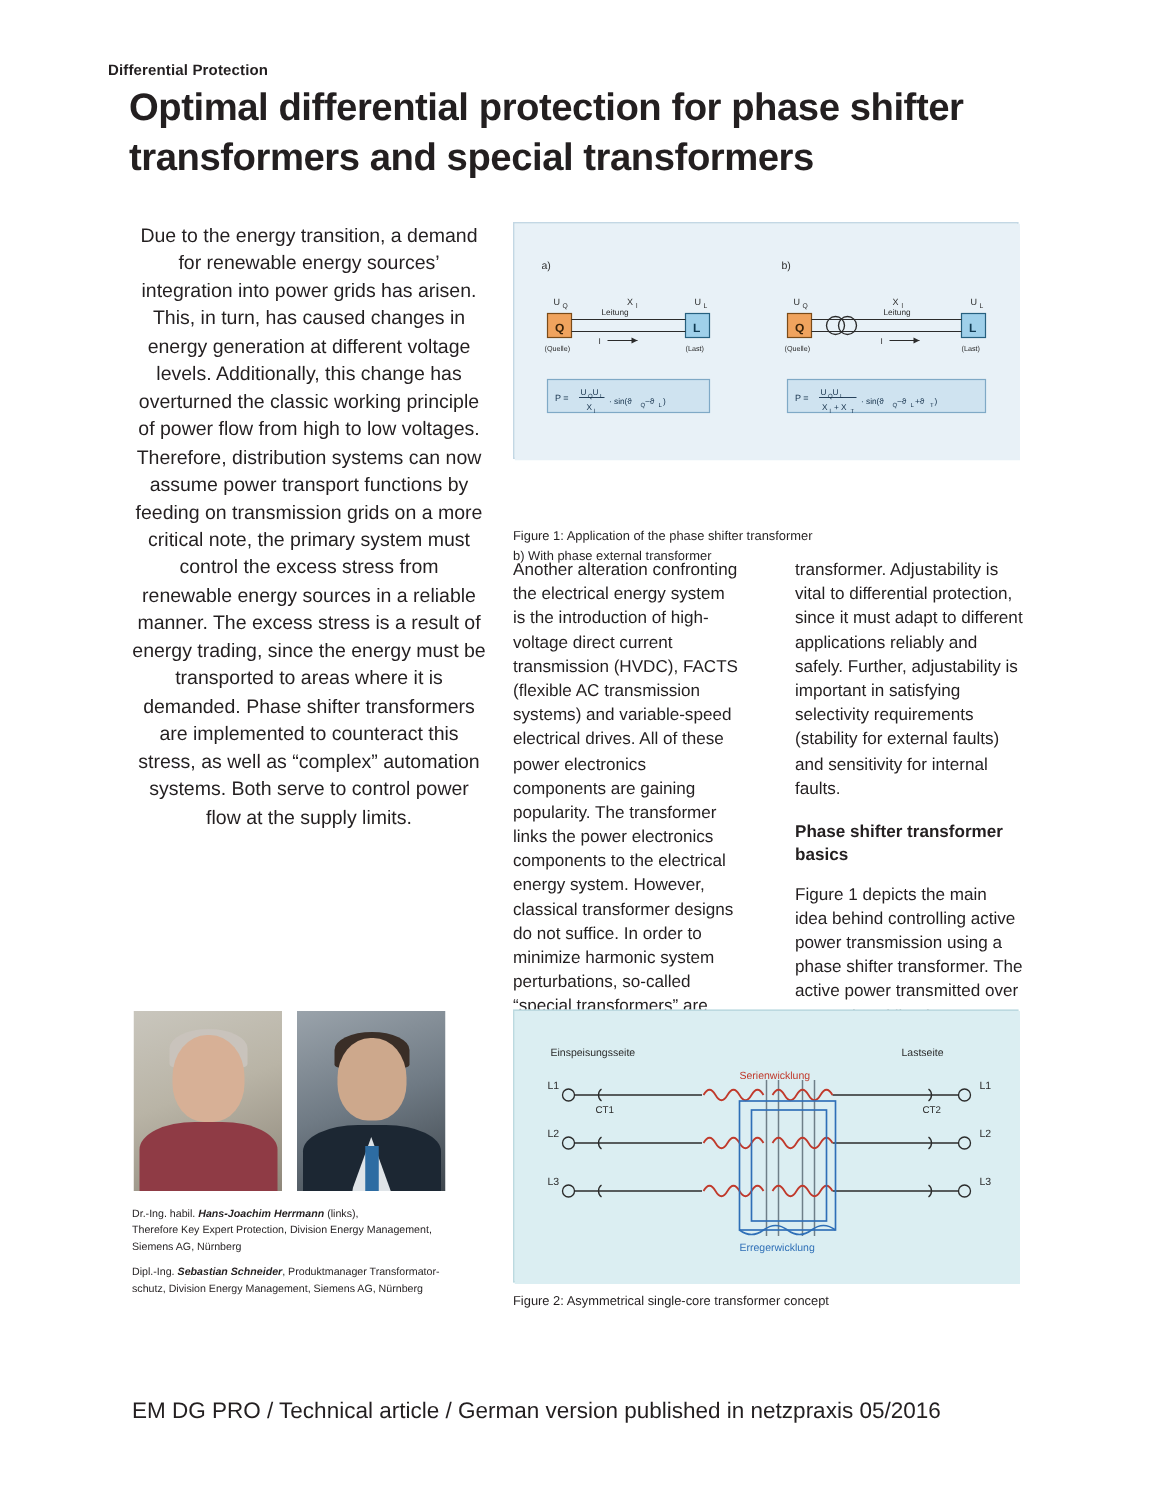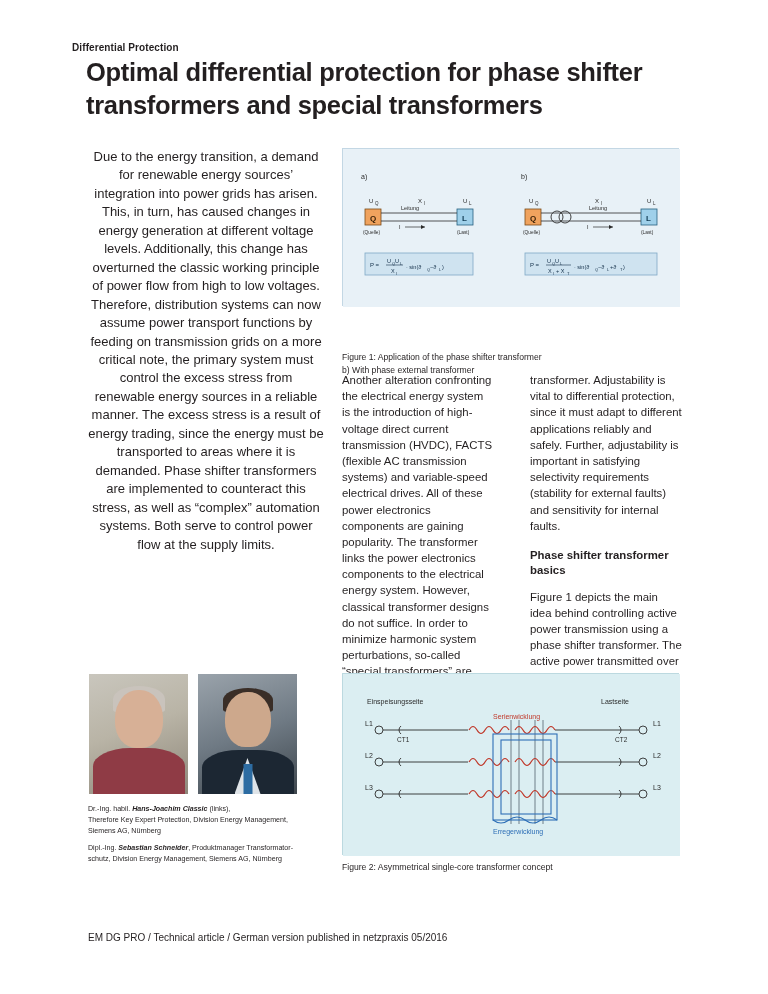--- a/index.html
+++ b/index.html
@@ -201,21 +201,21 @@
     width: 340px;
     font-size: 8.6px;
     color: #231f20;
   }
 
   
   .footer {
     position: absolute;
     left: 88px;
     top: 932px;
-    font-size: 10px;
+    font-size: 15px;
     color: #231f20;
   }
 
   svg { display: block; }
   .ftxt { font-family: "Liberation Sans", sans-serif; }
 </style>
 </head>
 <body>
 
 <div class="page">
@@ -339,21 +339,21 @@
       <div class="body-sh"></div>
       <div class="shirt"></div>
       <div class="tie"></div>
       <div class="hair"></div>
       <div class="face"></div>
     </div>
   </div>
 
   <div class="credits">
     <p>
-      <span>Dr.-Ing. habil. </span><span class="nm">Hans-Joachim Classic</span><span> (links),</span><br>
+      <span>Dr.-Ing. habil. </span><span class="nm">Hans-Joachim Herrmann</span><span> (links),</span><br>
       <span>Therefore Key Expert Protection, Division Energy Management,</span><br>
       <span>Siemens AG, Nürnberg</span>
     </p>
     <p>
       <span>Dipl.-Ing. </span><span class="nm">Sebastian Schneider</span><span>, Produktmanager Transformator-</span><br>
       <span>schutz, Division Energy Management, Siemens AG, Nürnberg</span>
     </p>
   </div>
 
   <div class="fig2-box">

